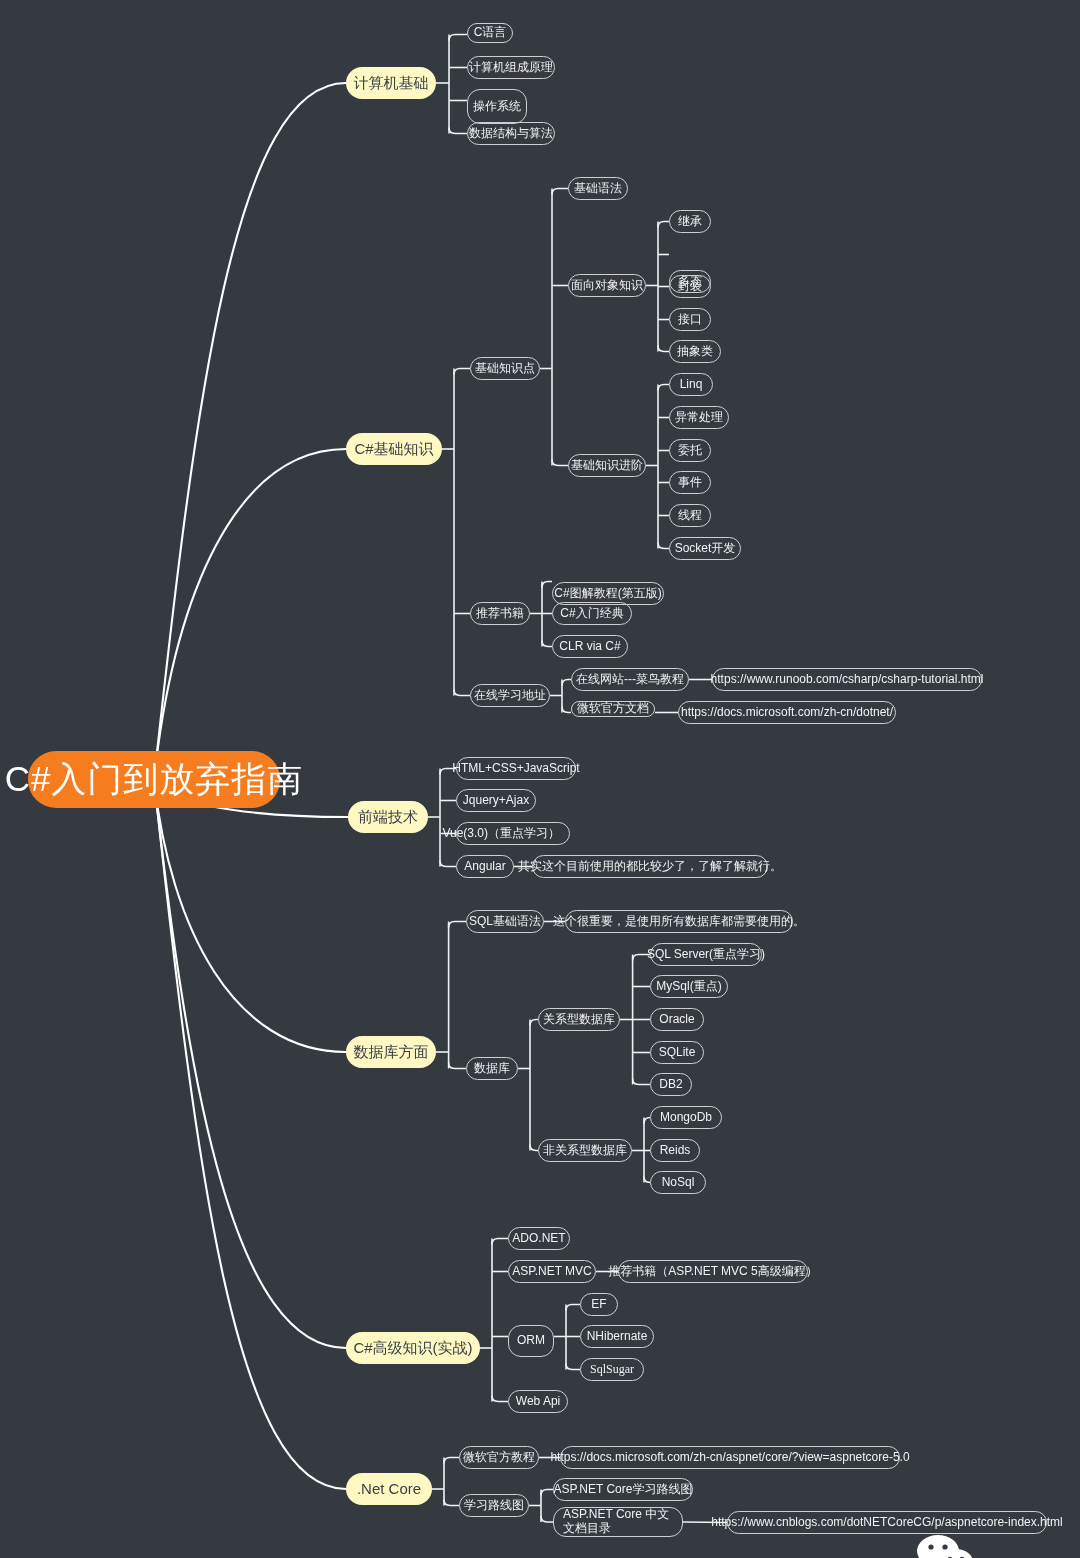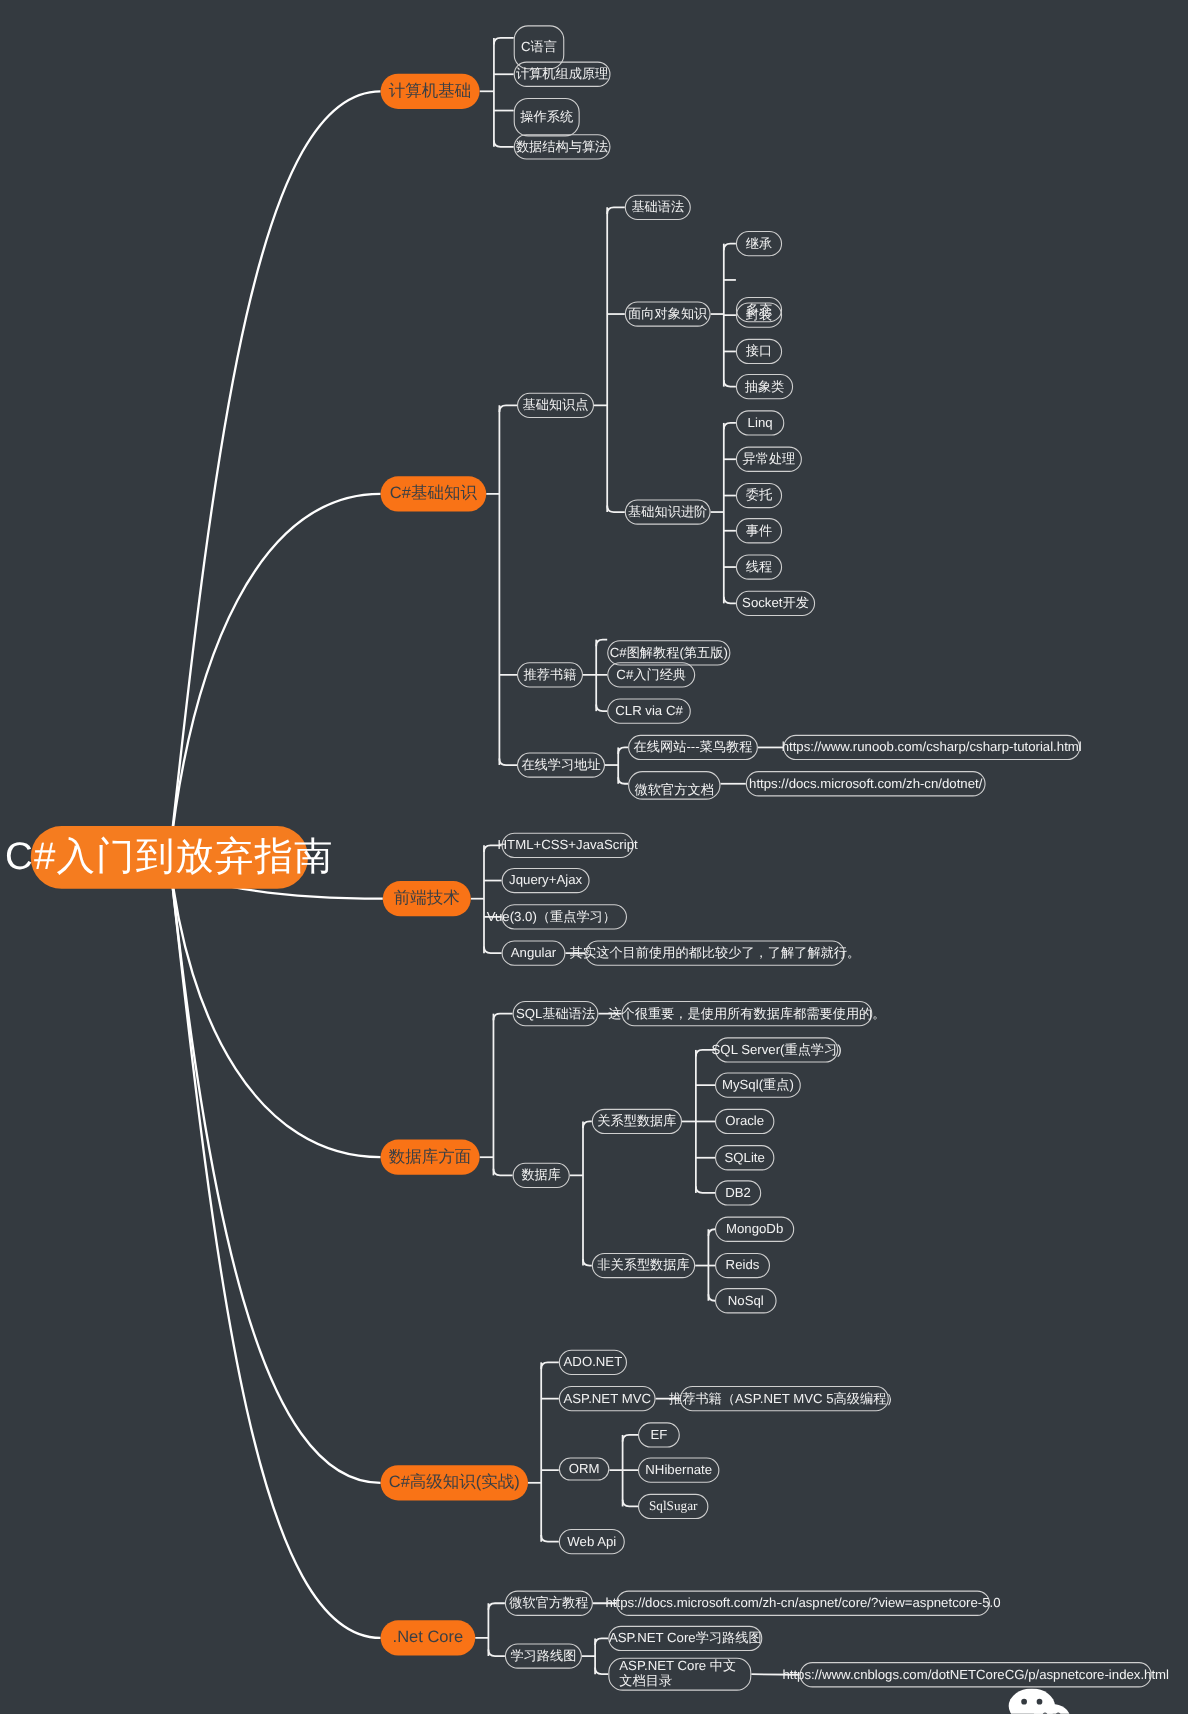--- a/index.html
+++ b/index.html
@@ -14,21 +14,21 @@
   .edge-root{fill:none;stroke:#FFFFFF;stroke-width:2.1;}
 
   .node{position:absolute;box-sizing:border-box;display:flex;align-items:center;
         justify-content:center;white-space:pre;line-height:1.15;}
 
   .n-root{
     background:#F57C1F;color:#FFFFFF;border-radius:28px;
     font-size:35px;letter-spacing:1px;padding:0 16px;
   }
   .n-l2{
-    background:#f97316;color:#3A3F44;border-radius:20px;
+    background:#fef9c3;color:#3A3F44;border-radius:20px;
     font-size:15px;padding:0 12px;text-align:right;
   }
   .n-l3{
     background:transparent;color:#F2F2F2;border:1.4px solid #CFCFCF;
     border-radius:13px;font-size:12px;padding:0 9px;
   }
   .n-l4{
     background:transparent;color:#F2F2F2;border:1.4px solid #CFCFCF;
     border-radius:13px;font-size:12px;padding:0 9px;
   }
@@ -138,21 +138,21 @@
     <path d="M 529 1505.5 L 541 1505.5" class="edge"></path>
     <path d="M 541 1489.5 L 541 1522" class="edge"></path>
     <path d="M 541 1495.5 Q 541 1489.5 547 1489.5 L 553 1489.5" class="edge"></path>
     <path d="M 541 1516 Q 541 1522 547 1522 L 553 1522" class="edge"></path>
     <path d="M 683 1522 L 727 1522.5" class="edge"></path>
   </svg>
 
 <div id="nodes-layer">
     <div class="node n-root" style="left: 28px; top: 751px; width: 252px; height: 57px;"><span>C#入门到放弃指南</span></div>
     <div class="node n-l2" style="left: 346px; top: 67px; width: 90px; height: 32px;"><span>计算机基础</span></div>
-    <div class="node n-l3" style="left: 467px; top: 23px; width: 46px; height: 40px;"><span>C语言</span></div>
+    <div class="node n-l3" style="left: 467px; top: 23px; width: 46px; height: 20px;"><span>C语言</span></div>
     <div class="node n-l3" style="left: 467px; top: 56px; width: 88px; height: 23px;"><span>计算机组成原理</span></div>
     <div class="node n-l3" style="left: 467px; top: 89px; width: 60px; height: 35px;"><span>操作系统</span></div>
     <div class="node n-l3" style="left: 467px; top: 122px; width: 88px; height: 23px;"><span>数据结构与算法</span></div>
     <div class="node n-l2" style="left: 346px; top: 433px; width: 96px; height: 32px;"><span>C#基础知识</span></div>
     <div class="node n-l3" style="left: 470px; top: 357px; width: 70px; height: 23px;"><span>基础知识点</span></div>
     <div class="node n-l4" style="left: 568px; top: 177px; width: 60px; height: 23px;"><span>基础语法</span></div>
     <div class="node n-l4" style="left: 568px; top: 274px; width: 78px; height: 23px;"><span>面向对象知识</span></div>
     <div class="node n-l4" style="left: 669px; top: 210px; width: 42px; height: 23px;"><span>继承</span></div>
     <div class="node n-l4" style="left: 669px; top: 243px; width: 42px; height: 23px; margin-top: 27px;"><span>多态</span></div>
     <div class="node n-l4" style="left: 669px; top: 275px; width: 42px; height: 23px;"><span>封装</span></div>
@@ -165,21 +165,21 @@
     <div class="node n-l4" style="left: 669px; top: 471px; width: 42px; height: 23px;"><span>事件</span></div>
     <div class="node n-l4" style="left: 669px; top: 504px; width: 42px; height: 23px;"><span>线程</span></div>
     <div class="node n-l4" style="left: 669px; top: 537px; width: 72px; height: 23px;"><span>Socket开发</span></div>
     <div class="node n-l3" style="left: 470px; top: 602px; width: 60px; height: 23px;"><span>推荐书籍</span></div>
     <div class="node n-l4" style="left: 552px; top: 582px; width: 112px; height: 23px;"><span>C#图解教程(第五版)</span></div>
     <div class="node n-l4" style="left: 552px; top: 602px; width: 80px; height: 23px;"><span>C#入门经典</span></div>
     <div class="node n-l4" style="left: 552px; top: 635px; width: 76px; height: 23px;"><span>CLR via C#</span></div>
     <div class="node n-l3" style="left: 470px; top: 684px; width: 80px; height: 23px;"><span>在线学习地址</span></div>
     <div class="node n-l4" style="left: 571px; top: 668px; width: 118px; height: 23px;"><span>在线网站---菜鸟教程</span></div>
     <div class="node n-l4" style="left: 712px; top: 668px; width: 270px; height: 23px;"><span>https://www.runoob.com/csharp/csharp-tutorial.html</span></div>
-    <div class="node n-l4" style="left: 571px; top: 701px; width: 84px; height: 26px; align-items: flex-end;"><span>微软官方文档</span></div>
+    <div class="node n-l4" style="left: 571px; top: 701px; width: 84px; height: 16px; align-items: flex-end;"><span>微软官方文档</span></div>
     <div class="node n-l4" style="left: 678px; top: 701px; width: 218px; height: 23px;"><span>https://docs.microsoft.com/zh-cn/dotnet/</span></div>
     <div class="node n-l2" style="left: 348px; top: 801px; width: 80px; height: 32px;"><span>前端技术</span></div>
     <div class="node n-l3" style="left: 456px; top: 757px; width: 120px; height: 23px;"><span>HTML+CSS+JavaScript</span></div>
     <div class="node n-l3" style="left: 456px; top: 789px; width: 80px; height: 23px;"><span>Jquery+Ajax</span></div>
     <div class="node n-l3" style="left: 456px; top: 822px; width: 114px; height: 23px; justify-content: flex-end;"><span>Vue(3.0)（重点学习）</span></div>
     <div class="node n-l3" style="left: 456px; top: 855px; width: 58px; height: 23px;"><span>Angular</span></div>
     <div class="node n-l4" style="left: 532px; top: 855px; width: 236px; height: 23px;"><span>其实这个目前使用的都比较少了，了解了解就行。</span></div>
     <div class="node n-l2" style="left: 346px; top: 1036px; width: 90px; height: 32px;"><span>数据库方面</span></div>
     <div class="node n-l3" style="left: 466px; top: 910px; width: 78px; height: 23px;"><span>SQL基础语法</span></div>
     <div class="node n-l4" style="left: 565px; top: 910px; width: 228px; height: 23px;"><span>这个很重要，是使用所有数据库都需要使用的。</span></div>
@@ -191,21 +191,21 @@
     <div class="node n-l4" style="left: 650px; top: 1041px; width: 54px; height: 23px;"><span>SQLite</span></div>
     <div class="node n-l4" style="left: 650px; top: 1073px; width: 42px; height: 23px;"><span>DB2</span></div>
     <div class="node n-l4" style="left: 538px; top: 1139px; width: 94px; height: 23px;"><span>非关系型数据库</span></div>
     <div class="node n-l4" style="left: 650px; top: 1106px; width: 72px; height: 23px;"><span>MongoDb</span></div>
     <div class="node n-l4" style="left: 650px; top: 1139px; width: 50px; height: 23px;"><span>Reids</span></div>
     <div class="node n-l4" style="left: 650px; top: 1171px; width: 56px; height: 23px;"><span>NoSql</span></div>
     <div class="node n-l2" style="left: 346px; top: 1332px; width: 134px; height: 32px;"><span>C#高级知识(实战)</span></div>
     <div class="node n-l3" style="left: 508px; top: 1227px; width: 62px; height: 23px;"><span>ADO.NET</span></div>
     <div class="node n-l3" style="left: 508px; top: 1260px; width: 88px; height: 23px;"><span>ASP.NET MVC</span></div>
     <div class="node n-l4" style="left: 618px; top: 1260px; width: 190px; height: 23px;"><span>推荐书籍（ASP.NET MVC 5高级编程）</span></div>
-    <div class="node n-l3" style="left: 508px; top: 1325px; width: 46px; height: 21px;"><span>ORM</span></div>
+    <div class="node n-l3" style="left: 508px; top: 1325px; width: 46px; height: 32px;"><span>ORM</span></div>
     <div class="node n-l4" style="left: 580px; top: 1293px; width: 38px; height: 23px;"><span>EF</span></div>
     <div class="node n-l4" style="left: 580px; top: 1325px; width: 74px; height: 23px;"><span>NHibernate</span></div>
     <div class="node n-l4" style="left: 580px; top: 1358px; width: 64px; height: 23px; font-family: Liberation Serif, serif;"><span>SqlSugar</span></div>
     <div class="node n-l3" style="left: 508px; top: 1390px; width: 60px; height: 23px;"><span>Web Api</span></div>
     <div class="node n-l2" style="left: 346px; top: 1473px; width: 86px; height: 32px;"><span>.Net Core</span></div>
     <div class="node n-l3" style="left: 459px; top: 1446px; width: 80px; height: 23px;"><span>微软官方教程</span></div>
     <div class="node n-l4" style="left: 560px; top: 1446px; width: 340px; height: 23px;"><span>https://docs.microsoft.com/zh-cn/aspnet/core/?view=aspnetcore-5.0</span></div>
     <div class="node n-l3" style="left: 459px; top: 1494px; width: 70px; height: 23px;"><span>学习路线图</span></div>
     <div class="node n-l4" style="left: 553px; top: 1478px; width: 140px; height: 23px;"><span>ASP.NET Core学习路线图</span></div>
     <div class="node n-l4 n-wrap" style="left: 553px; top: 1507px; width: 130px; height: 30px;">

